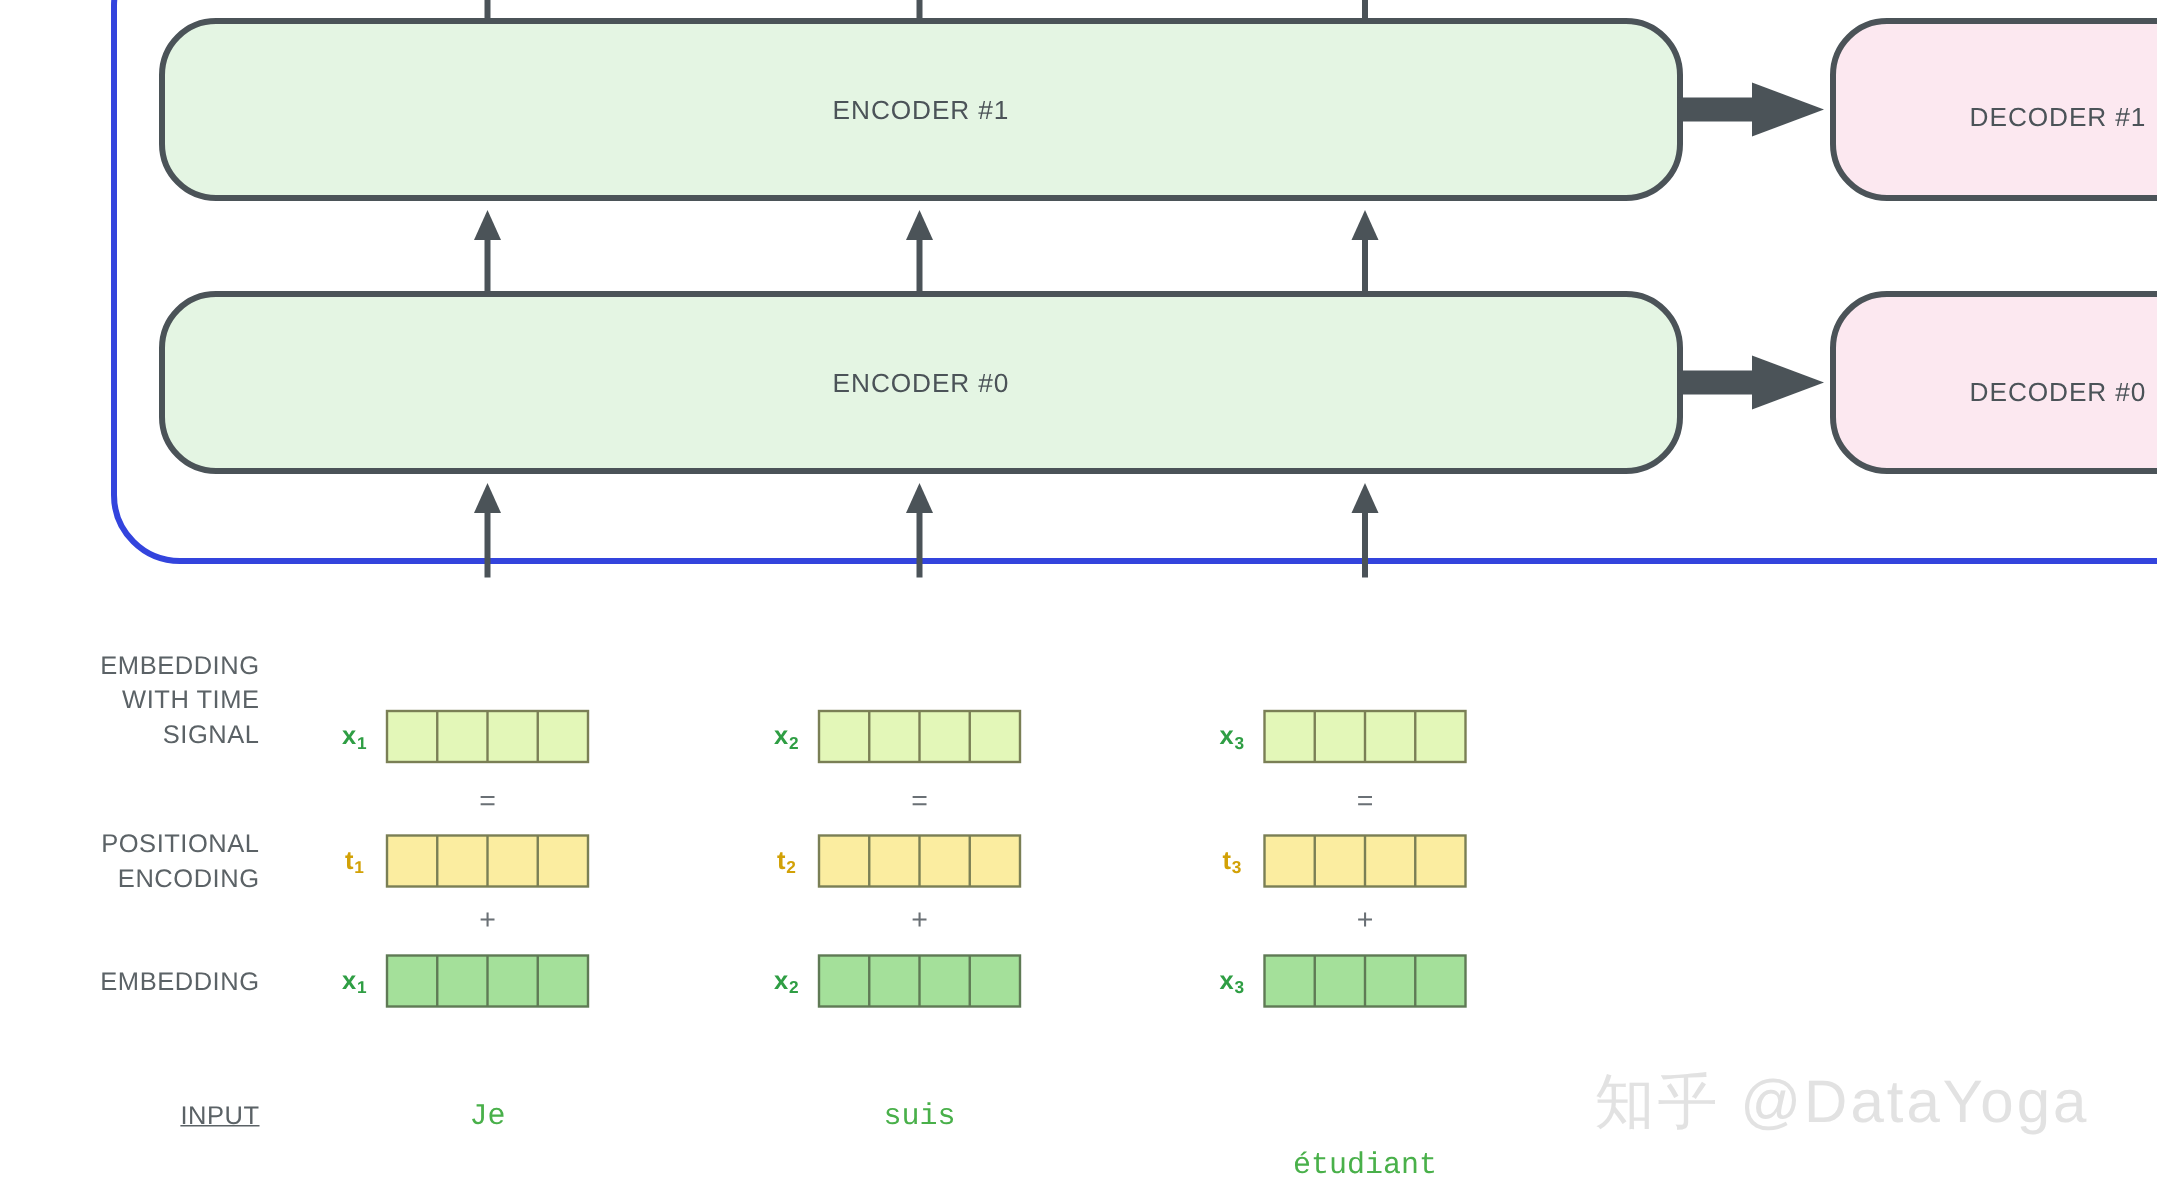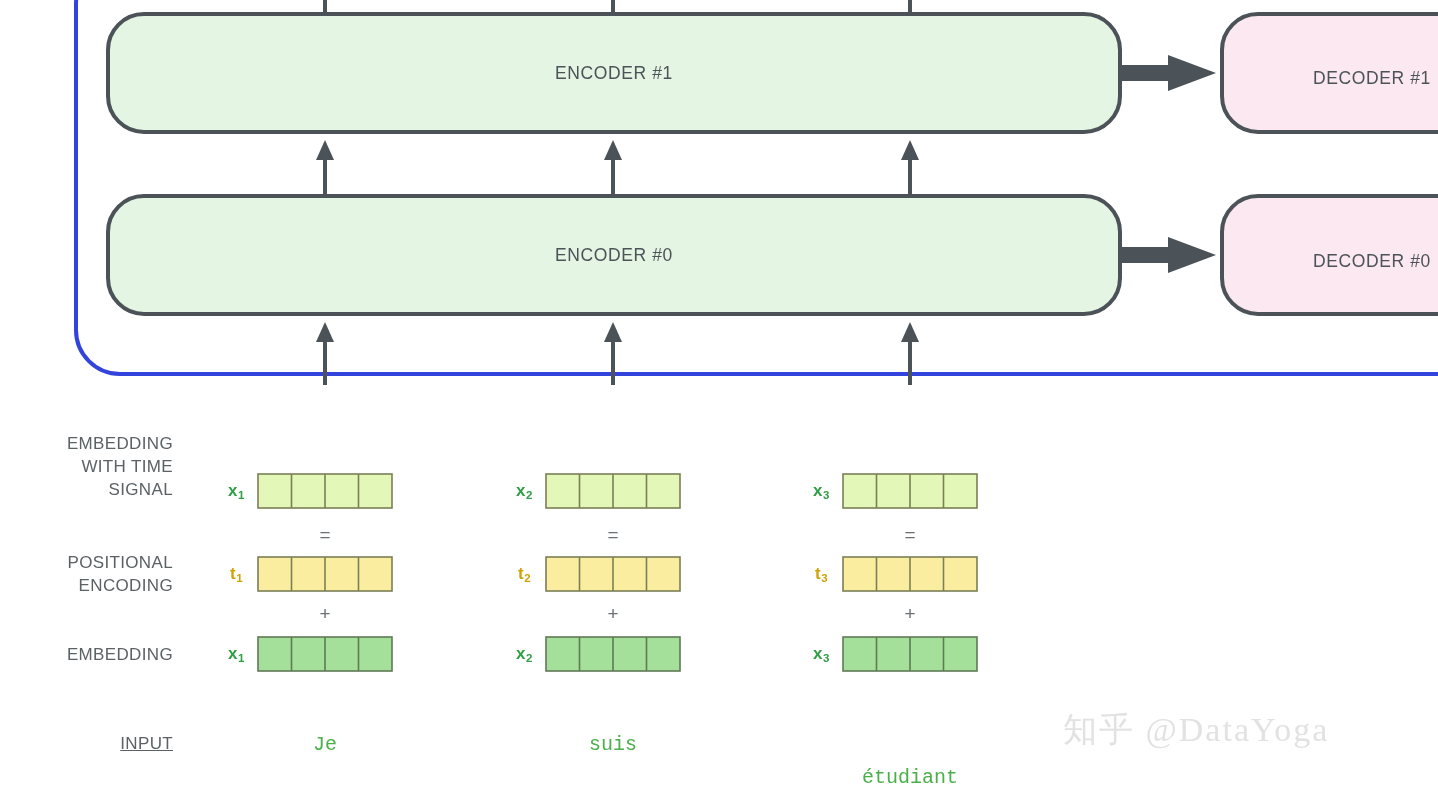--- a/index.html
+++ b/index.html
@@ -89,26 +89,26 @@
     font-size: 17px;
     letter-spacing: 0.35px;
     color: #5b6266;
     text-align: right;
     white-space: nowrap;
     font-family: "Liberation Sans", "DejaVu Sans", sans-serif;
   }
 
   .watermark {
     position: absolute;
-    font-size: 34px;
+    font-size: 40px;
     letter-spacing: 2px;
     color: #e2e2e2;
     white-space: nowrap;
     user-select: none;
-    font-family: Liberation Serif, serif;
+    font-family: Liberation Sans, sans-serif;
   }
 </style>
 </head>
 <body>
 
 <div id="stage">
 
   <svg id="vector-layer" viewBox="0 0 1438 793">
     <defs>
       <clipPath id="stage-clip">

